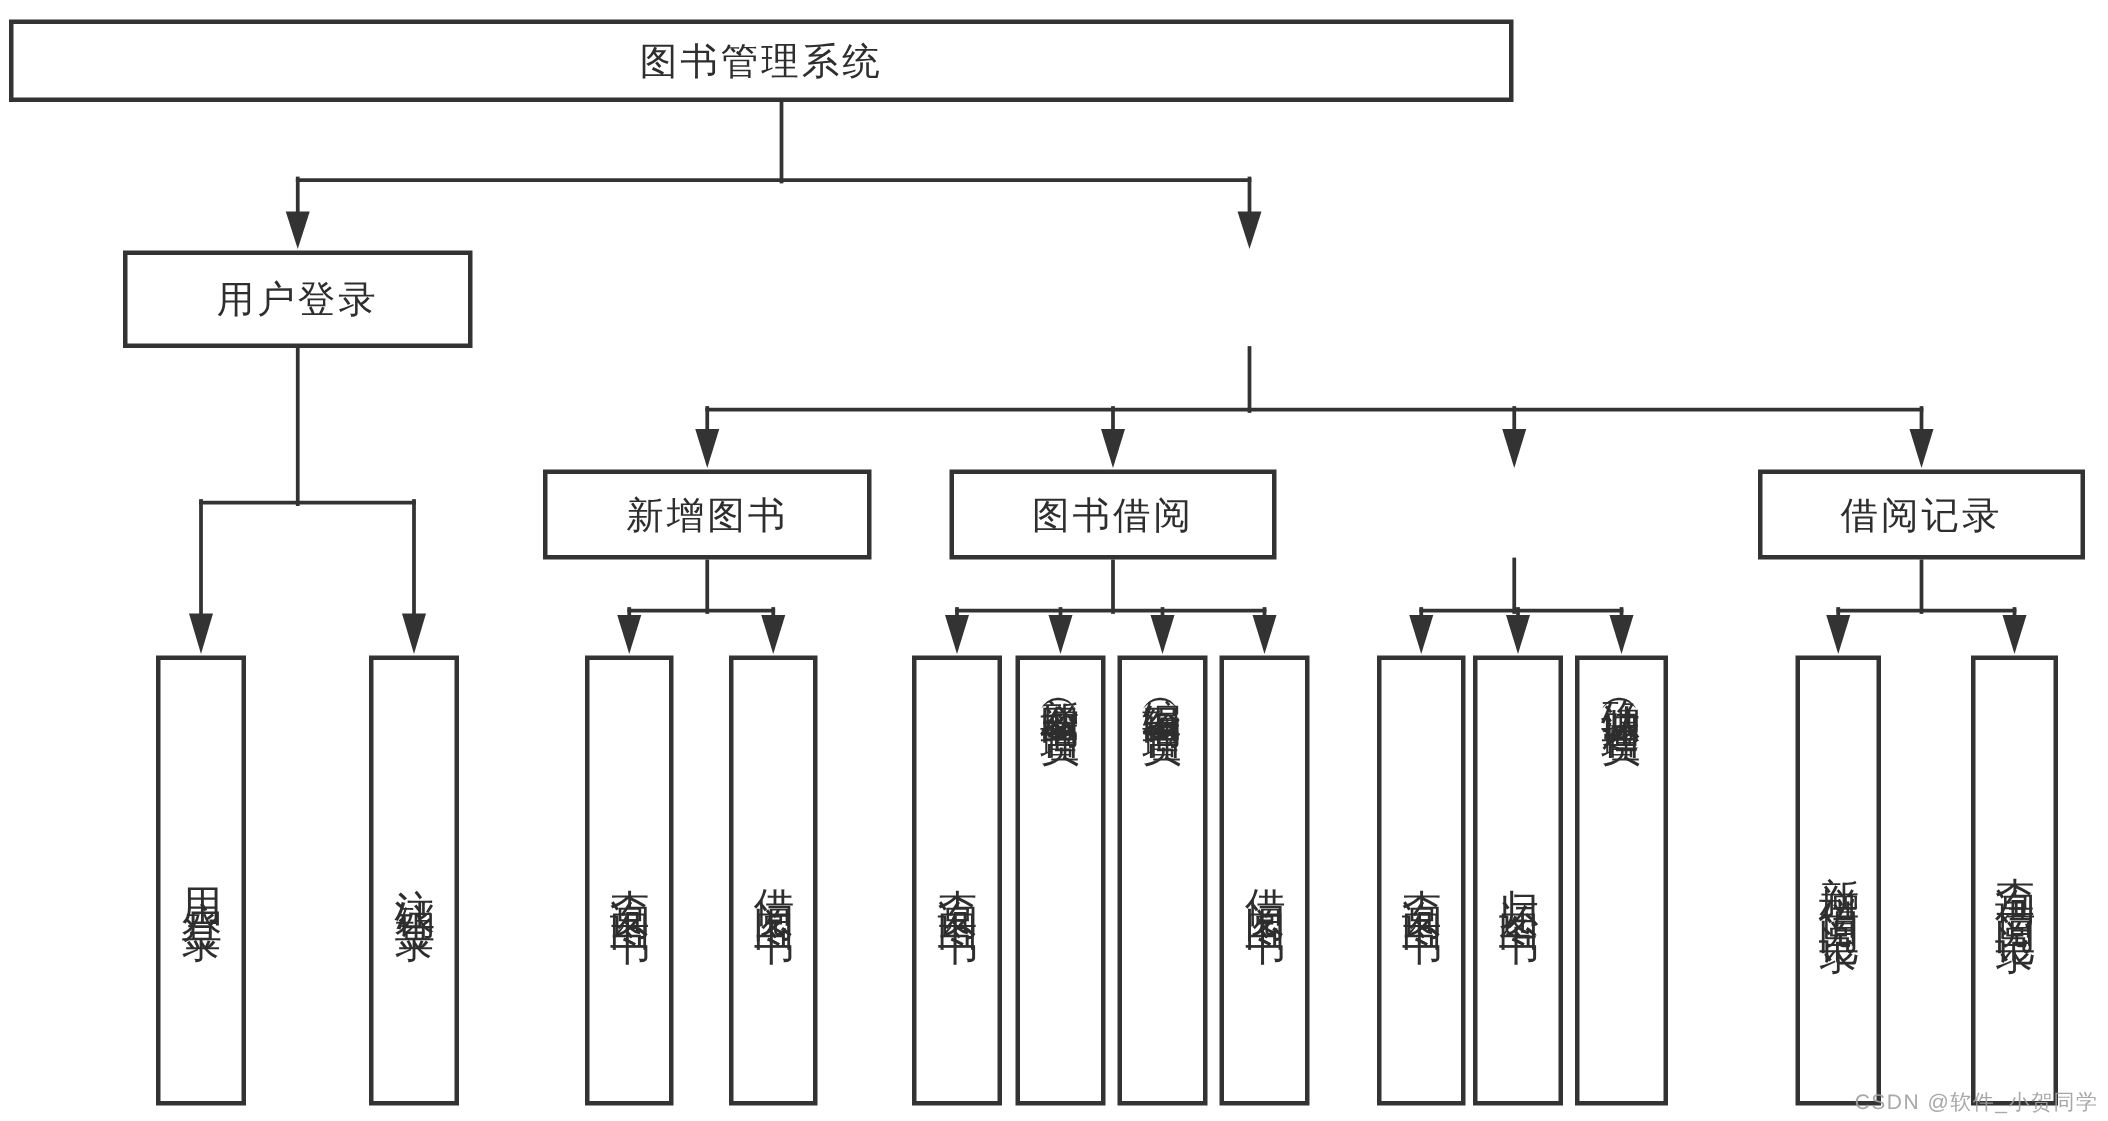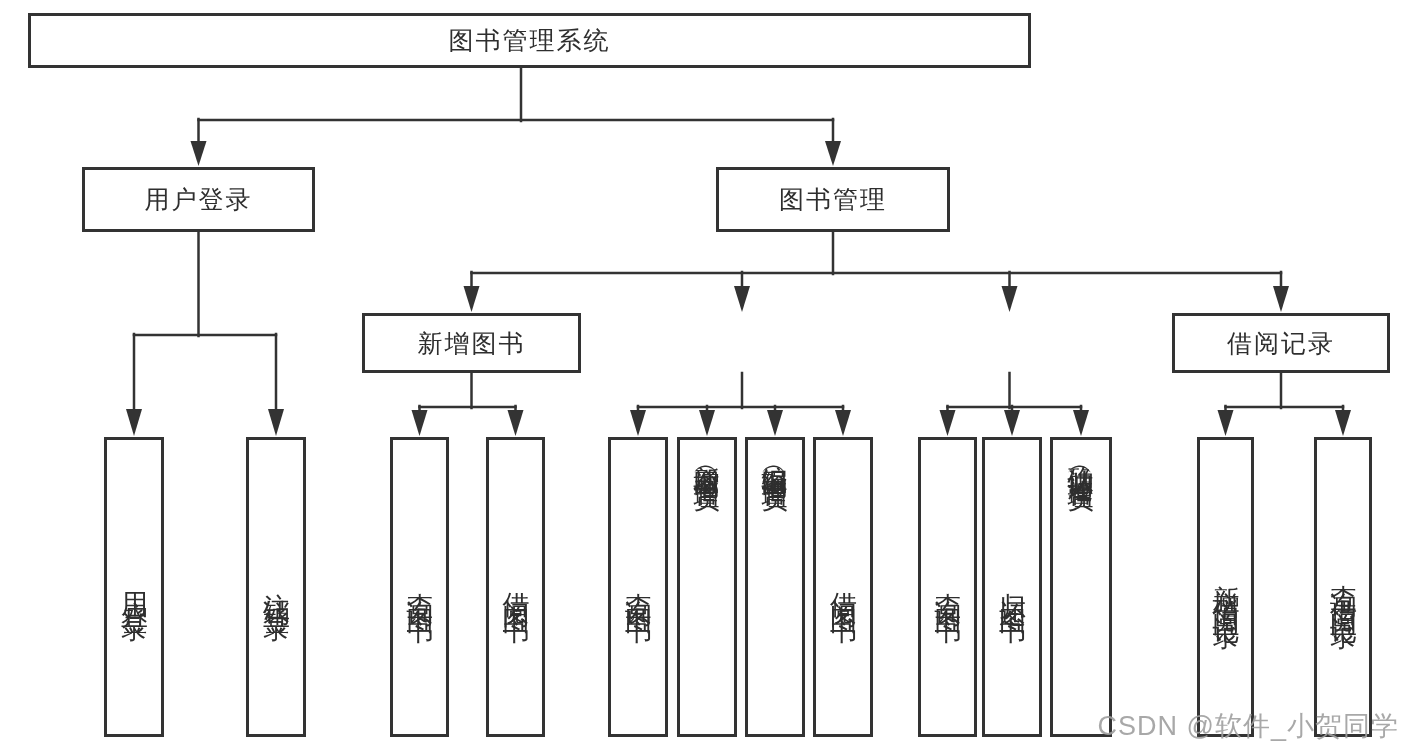--- a/index.html
+++ b/index.html
@@ -18,21 +18,21 @@
     position:absolute; background:#fff; border:3px solid #333;
     display:flex; align-items:center; justify-content:center;
     writing-mode:vertical-rl; text-orientation:mixed;
     font-size:27px; color:#2e2e2e; letter-spacing:8px; line-height:1;
   }
   .vbox.long {
     font-size:26px; letter-spacing:3px; justify-content:flex-start; padding-top:5px;
   }
   #watermark {
     position:absolute; right:6px; bottom:3px;
-    font-size:27px; color:rgba(158,158,158,0.9); letter-spacing:1px;
+    font-size:14px; color:rgba(158,158,158,0.9); letter-spacing:1px;
     white-space:nowrap;
   }
   svg line { stroke:#333; stroke-width:2.5; stroke-linecap:square; }
   svg polygon { fill:#333; }
 </style>
 </head>
 <body>
 
 <div id="canvas">
 
@@ -91,26 +91,26 @@
     <polygon points="1073,410 1089,410 1081,436"></polygon>
 
     <line x1="1281" y1="373" x2="1281" y2="408"></line>
     <line x1="1225.5" y1="407" x2="1343" y2="407"></line>
     <line x1="1225.5" y1="406" x2="1225.5" y2="413"></line>
     <polygon points="1217.5,410 1233.5,410 1225.5,436"></polygon>
     <line x1="1343" y1="406" x2="1343" y2="413"></line>
     <polygon points="1335,410 1351,410 1343,436"></polygon>
   </svg>
 
-  <div class="hbox" style="left:28px;top:13px;width:1003px;height:55px">图书管理系统</div>
+  <div class="hbox" style="left:6px;top:13px;width:1003px;height:55px">图书管理系统</div>
 
   <div class="hbox" style="left:82px;top:167px;width:233px;height:65px">用户登录</div>
-  <div class="hbox" style="left:716px;top:167px;width:234px;height:65px">图书管理</div>
 
   <div class="hbox" style="left:362px;top:313px;width:219px;height:60px">新增图书</div>
+  <div class="hbox" style="left:633px;top:313px;width:218px;height:60px">图书借阅</div>
   <div class="hbox" style="left:1172px;top:313px;width:218px;height:60px">借阅记录</div>
 
   <div class="vbox" style="left:104px;top:437px;width:60px;height:300px">用户登录</div>
   <div class="vbox" style="left:246px;top:437px;width:60px;height:300px">注销登录</div>
 
   <div class="vbox" style="left:390px;top:437px;width:59px;height:300px">查询图书</div>
   <div class="vbox" style="left:486px;top:437px;width:59px;height:300px">借阅图书</div>
 
   <div class="vbox" style="left:608px;top:437px;width:60px;height:300px">查询图书</div>
   <div class="vbox long" style="left:677px;top:437px;width:60px;height:300px">新增图书（管理员）</div>

